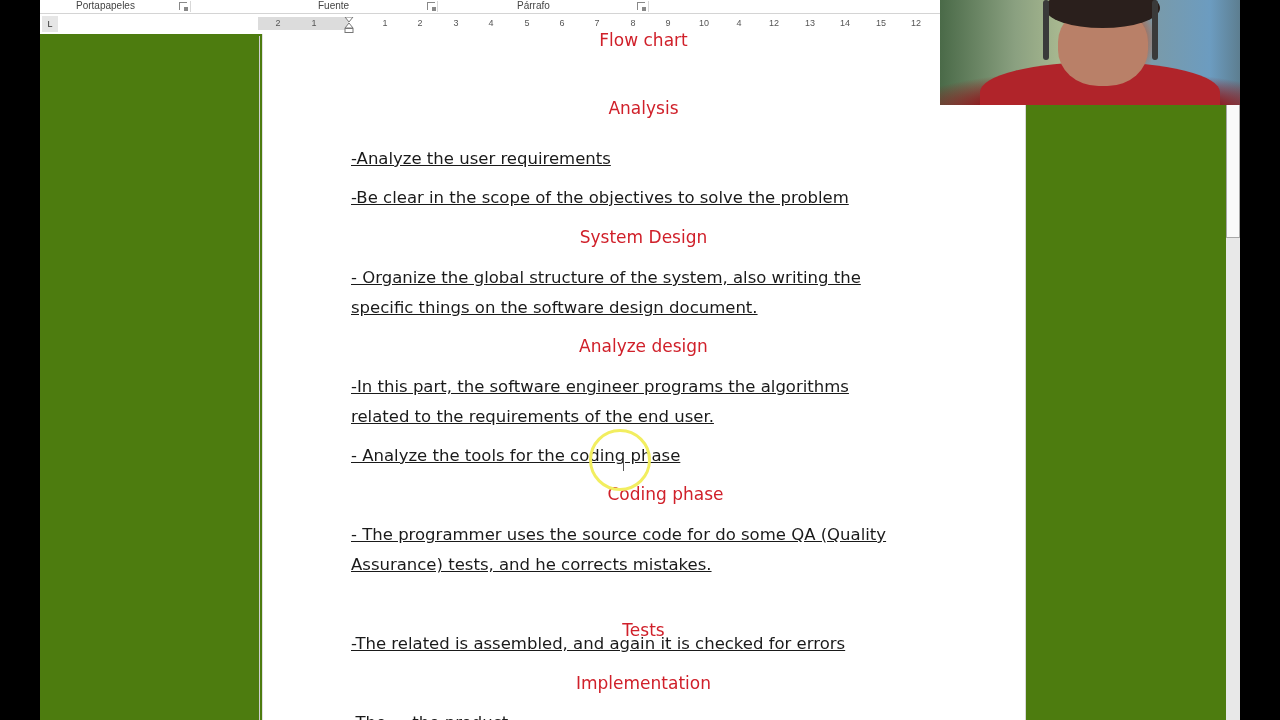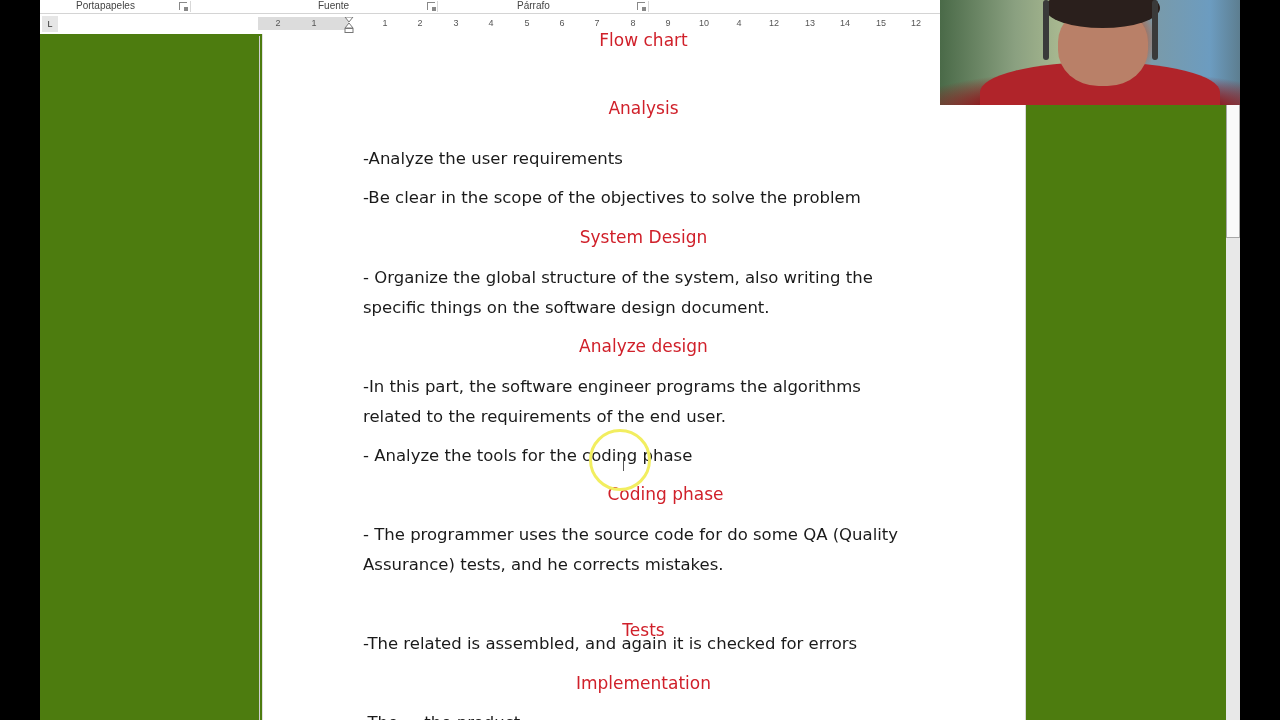--- a/index.html
+++ b/index.html
@@ -14,21 +14,21 @@
   .ruler-row { position:absolute; left:0; top:14px; width:1200px; height:20px; background:#fff; }
   .tab-stop-btn { position:absolute; left:2px; top:2px; width:16px; height:16px; background:#e6e6e6; font-size:9px; color:#333; text-align:center; line-height:16px; }
   .ruler { position:absolute; left:218px; top:3px; width:680px; height:13px; background:#fff; font-size:9px; color:#555; }
   .ruler .margin-l { position:absolute; left:0; top:0; width:91px; height:13px; background:#dcdcdc; }
   .ruler .tick { position:absolute; top:0; height:13px; line-height:13px; transform:translateX(-50%); }
   .ruler .indent { position:absolute; left:86px; top:0; width:10px; height:16px; }
   .vruler { position:absolute; left:219px; top:36px; width:1px; height:684px; background:#d0d0d0; }
   .page { position:absolute; left:222px; top:34px; width:762px; height:700px; background:#fff; border-left:1px solid #e0e0e0; border-right:1px solid #d8d8d8; }
   .doc { position:absolute; left:88px; top:0; width:600px; font-family:"DejaVu Sans", sans-serif; font-size:16.5px; color:#1a1a1a; }
   .h { position:absolute; left:0; width:585px; text-align:center; color:#d0202a; font-size:17px; }
-  .p { position:absolute; left:12px; width:600px; white-space:nowrap; line-height:30px; }
+  .p { position:absolute; left:0; width:600px; white-space:nowrap; line-height:30px;text-decoration:underline; }
   .scrollbar { position:absolute; left:1186px; top:34px; width:14px; height:686px; background:#e8e8e8; }
   .scroll-thumb { position:absolute; left:0; top:70px; width:12px; height:132px; background:#fafafa; border:1px solid #a8a8a8; }
   .webcam { position:absolute; left:940px; top:0; width:300px; height:105px; overflow:hidden;
     background:
       radial-gradient(ellipse 60px 55px at 170px 40px, #c89078 0%, #a86a55 55%, rgba(0,0,0,0) 80%),
       radial-gradient(ellipse 200px 40px at 160px 110px, #b3262a 0%, #8e1c20 60%, rgba(0,0,0,0) 100%),
       linear-gradient(90deg, #4a6a48 0%, #8aa080 25%, #a8b890 40%, #7a9aa8 70%, #6c9cc0 90%, #5d7e90 100%); }
   .webcam .hair { position:absolute; left:105px; top:-12px; width:115px; height:40px; border-radius:50%; background:#2a1f1c; }
   .webcam .headset-l { position:absolute; left:103px; top:0; width:6px; height:60px; background:#3a3a3a; border-radius:3px; }
   .webcam .headset-r { position:absolute; left:212px; top:0; width:6px; height:60px; background:#3a3a3a; border-radius:3px; }

